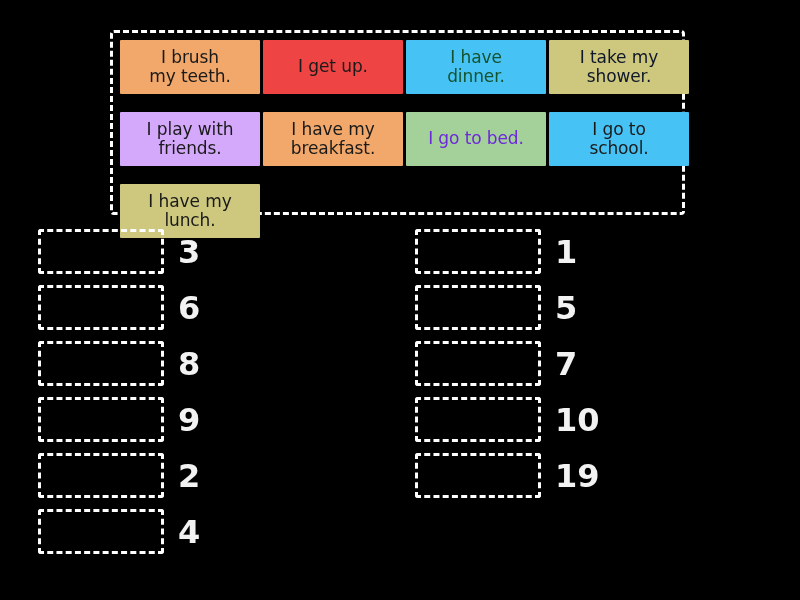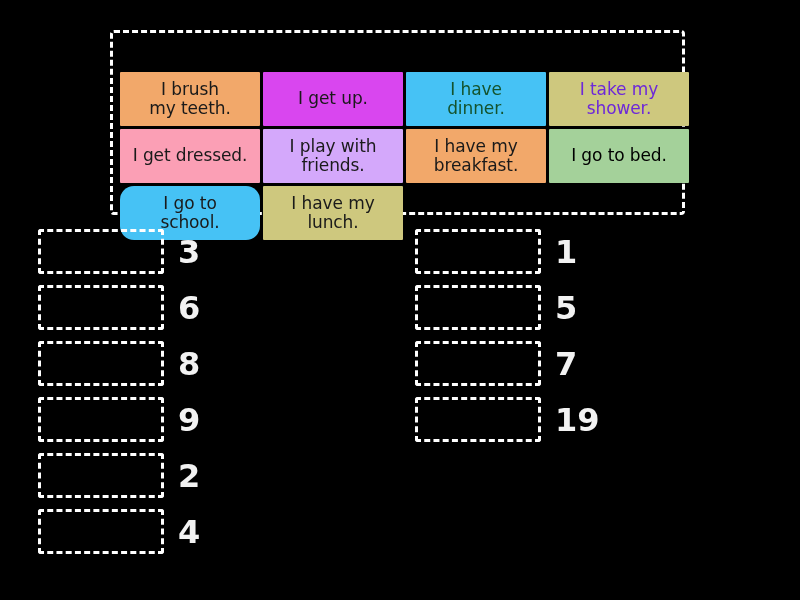--- a/index.html
+++ b/index.html
@@ -24,22 +24,21 @@
     height: 185px;
     box-sizing: border-box;
     border: 3px dashed #ffffff;
     border-radius: 4px;
     padding: 7px;
   }
   #tile-grid {
     display: grid;
     grid-template-columns: repeat(4, 140px);
     grid-template-rows: repeat(3, 54px);
-    gap: 3px 3px;
-    margin-top: 32px;
+    gap: 18px 3px;
   }
   .tile {
     display: flex;
     align-items: center;
     justify-content: center;
     text-align: center;
     color: #1a1a1a;
     font-size: 17px;
     line-height: 1.12;
     letter-spacing: -0.1px;
@@ -83,28 +82,27 @@
     margin-left: 14px;
     user-select: none;
   }
 </style>
 </head>
 <body>
 
 <div id="word-bank">
   <div id="tile-grid">
       <div class="tile" style="background: rgb(242, 168, 106); color: rgb(26, 26, 26);">I brush<br>my teeth.</div>
-      <div class="tile" style="background: #d946ef; color: rgb(26, 26, 26);">I get up.</div>
+      <div class="tile" style="background: #ef4444; color: rgb(26, 26, 26);">I get up.</div>
       <div class="tile" style="background: rgb(70, 194, 245); color: #14532d;">I have<br>dinner.</div>
-      <div class="tile" style="background: rgb(206, 200, 126); color: #6d28d9;">I take my<br>shower.</div>
-      <div class="tile" style="background: rgb(251, 159, 181); color: rgb(26, 26, 26);">I get dressed.</div>
+      <div class="tile" style="background: rgb(206, 200, 126); color: #0f172a;">I take my<br>shower.</div>
       <div class="tile" style="background: rgb(212, 168, 251); color: rgb(26, 26, 26);">I play with<br>friends.</div>
       <div class="tile" style="background: rgb(242, 168, 106); color: rgb(26, 26, 26);">I have my<br>breakfast.</div>
-      <div class="tile" style="background: rgb(164, 209, 154); color: #000000; text-align: right;">I go to bed.</div>
-      <div class="tile" style="background: rgb(70, 194, 245); color: rgb(26, 26, 26); border-radius: 14px;">I go to<br>school.</div>
+      <div class="tile" style="background: rgb(164, 209, 154); color: #6d28d9; text-align: right;">I go to bed.</div>
+      <div class="tile" style="background: rgb(70, 194, 245); color: rgb(26, 26, 26);">I go to<br>school.</div>
       <div class="tile" style="background: rgb(206, 200, 126); color: rgb(26, 26, 26);">I have my<br>lunch.</div>
       <div class="tile empty" style="background: transparent; color: transparent;"></div>
     </div>
 </div>
 
 <div class="slot-col" id="slot-col-left">
     <div class="slot-row">
       <div class="dropzone"></div>
       <div class="slot-number">3</div>
     </div>
@@ -138,15 +136,19 @@
     <div class="slot-row">
       <div class="dropzone"></div>
       <div class="slot-number">5</div>
     </div>
     <div class="slot-row">
       <div class="dropzone"></div>
       <div class="slot-number">7</div>
     </div>
     <div class="slot-row">
       <div class="dropzone"></div>
+      <div class="slot-number">10</div>
+    </div>
+    <div class="slot-row">
+      <div class="dropzone"></div>
       <div class="slot-number">19</div>
     </div>
   </div>
 
 </body></html>

